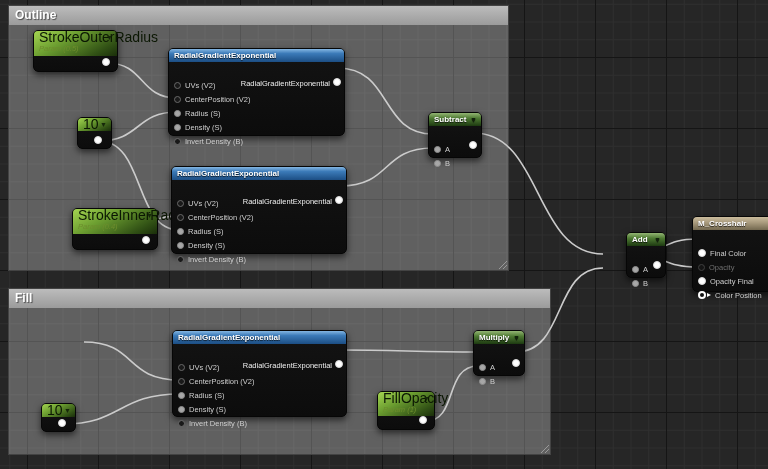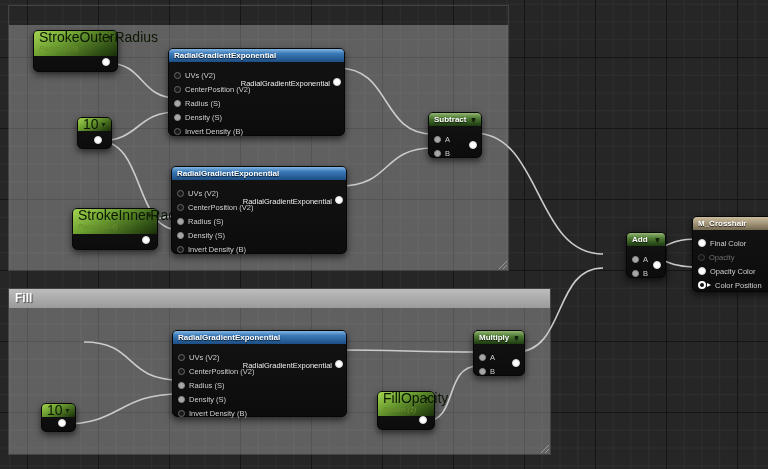--- a/index.html
+++ b/index.html
@@ -32,21 +32,21 @@
     font-size:8px;font-weight:bold;padding:0 5px;white-space:nowrap;overflow:hidden;}
   .hdr.blue{background:linear-gradient(#84b6e2 0%,#3b7ab8 35%,#1c4e84 100%);color:#fff;text-shadow:0 1px 1px rgba(0,0,0,.8);}
   .hdr.mgreen{background:linear-gradient(#93b573 0%,#4e7a33 40%,#1d3a11 100%);color:#fff;text-shadow:0 1px 1px rgba(0,0,0,.8);}
   .hdr.tan{background:linear-gradient(#cbbc9d 0%,#a7997c 45%,#73684f 100%);color:#fff;text-shadow:0 1px 1px rgba(0,0,0,.8);}
   .phdr{height:25px;border-radius:4px 4px 0 0;padding:1px 5px 0 5px;box-sizing:border-box;position:relative;
     background:linear-gradient(150deg,#a4d551 0%,#6b9d30 38%,#315115 80%,#1a2e0a 100%);}
   .phdr .pt{font-size:14px;font-weight:normal;color:#0b1703;line-height:11px;white-space:nowrap;}
   .phdr .ps{font-size:7.5px;font-style:italic;color:#697: ;color:#6d8d2d;line-height:11px;white-space:nowrap;}
   .chev{position:absolute;right:4px;top:1px;font-size:7px;color:#16280a;line-height:11px;}
   .hdr .chev{top:0;color:#12230c;line-height:13px;}
-  .rows{position:relative;padding-top:6px;}
+  .rows{position:relative;padding-top:16px;}
   .prow{display:flex;align-items:center;height:14px;padding-left:5px;gap:4px;}
   .plbl{font-size:7.5px;color:#cfcfcf;white-space:nowrap;}
   .plbl.dim{color:#6f6f6f;}
   .pin{width:7px;height:7px;border-radius:50%;box-sizing:border-box;flex:0 0 auto;}
   .pin.in{border:1.5px solid #6a6a6a;background:#191919;}
   .pin.in.conn{border:1.5px solid #8d8d8d;background:#a7a7a7;}
   .pin.dis{border:1.5px solid #3f3f3f;background:#141414;}
   .pin.outp{width:8px;height:8px;background:#fff;border:1px solid #d9d9d9;}
   .pin.ring{width:8px;height:8px;border:2px solid #fff;background:#101010;}
   .outlbl{position:absolute;font-size:7.5px;color:#ededed;right:14px;top:17px;white-space:nowrap;}
@@ -59,20 +59,21 @@
   .node{z-index:10;}
   svg.wires path{stroke:#cbcbcb;stroke-width:1.6;fill:none;}
 </style>
 </head>
 <body>
 
 <div class="canvas">
 
   <div class="comment" style="left:8px;top:5px;width:501px;height:266px;">
     <div class="cbody"></div>
+    <div class="chdr">Outline</div>
     <div class="rhandle"></div>
   </div>
 
   <div class="comment" style="left:8px;top:288px;width:543px;height:167px;">
     <div class="cbody"></div>
     <div class="chdr">Fill</div>
     <div class="rhandle"></div>
   </div>
 
   <svg class="wires" width="768" height="469">
@@ -210,21 +211,21 @@
       <div class="prow">
           <span class="pin outp" style="width:8px;height:8px;"></span>
           <span class="plbl">Final Color</span>
         </div>
       <div class="prow">
           <span class="pin dis"></span>
           <span class="plbl dim">Opacity</span>
         </div>
       <div class="prow">
           <span class="pin outp" style="width:8px;height:8px;"></span>
-          <span class="plbl">Opacity Color</span>
+          <span class="plbl">Opacity Final</span>
         </div>
       <div class="prow">
           <span class="pin ring"></span>
           <span class="sp-arrow"></span>
           <span class="plbl">Color Position</span>
         </div>
     </div>
   </div>
 
 

